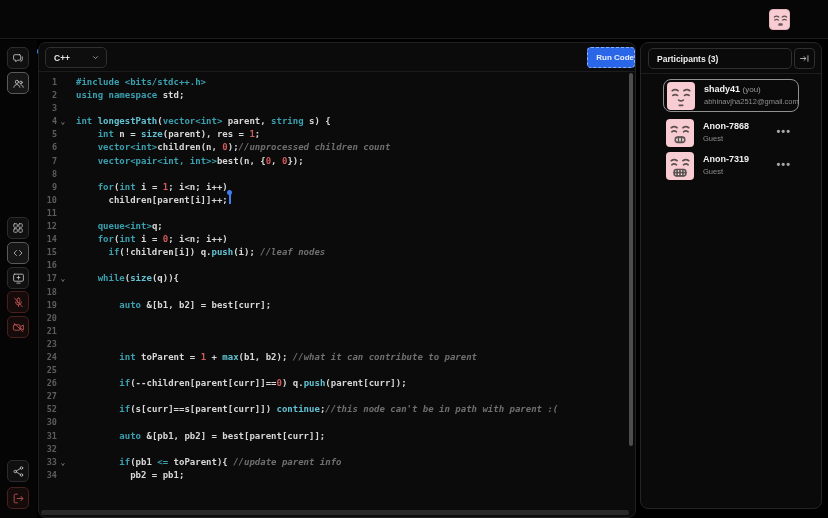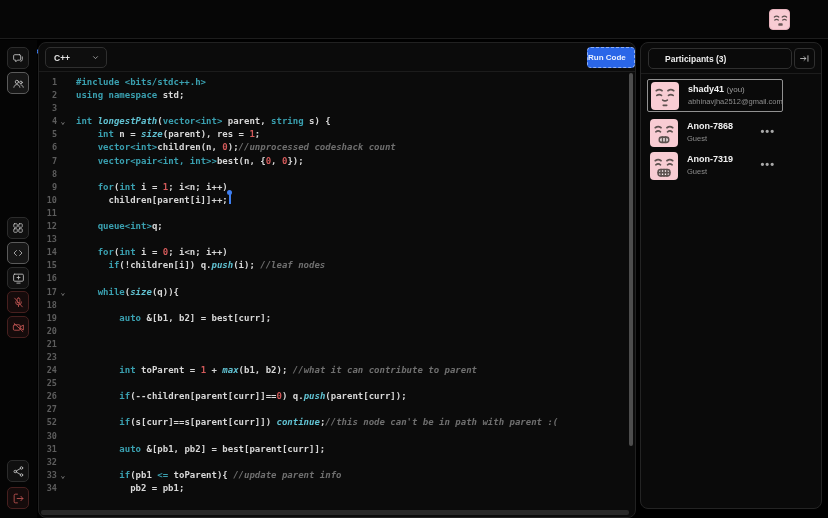--- a/index.html
+++ b/index.html
@@ -28,57 +28,57 @@
   .panel-mid { position:absolute; left:38px; top:42px; width:598px; height:476px;
     background:#0b0b0b; border:1px solid #212121; border-radius:8px; }
   .toolbar { position:absolute; left:0; top:0; width:100%; height:29px; border-bottom:1px solid #1c1c1c; }
   .lang-select { position:absolute; left:6px; top:4px; width:62px; height:21px;
     border:1px solid #2f2f2f; border-radius:5px; background:#0e0e0e; display:flex;
     align-items:center; padding:0 6px 0 8px; }
   .lang-select .lbl { font-size:8.5px; font-weight:bold; color:#e3e3e3; flex:1; }
   .lang-select svg { stroke:#bdbdbd; fill:none; stroke-width:2; }
   .run-btn { position:absolute; left:548px; top:4px; width:48px; height:21px;
     background:#2a66e8; border:1px dashed #8fb0f5; border-radius:4px; color:#eaf0ff;
-    font-size:8px; font-weight:bold; display:flex; align-items:center; justify-content:flex-start;
+    font-size:8px; font-weight:bold; display:flex; align-items:center; justify-content:flex-end;
     font-family:"Liberation Sans",sans-serif; }
 
   .code-area { position:absolute; left:0; top:30px; width:590px; height:440px;
     overflow:hidden; padding-top:3px;
     font-family:"DejaVu Sans Mono", monospace; font-size:9px; font-weight:bold; }
   .crow { display:flex; height:13.1px; line-height:13.1px; }
   .ln { width:18px; flex:none; text-align:right; color:#5d5d5d; font-size:8.5px; }
   .fold { width:12px; flex:none; text-align:center; color:#8a8a8a; font-size:8px; }
   .code { margin-left:7px; white-space:pre; color:#d8d8d8; }
   .tk-k { color:#3aa0b0;text-align:center; }
-  .tk-f { color:#61c2d2;font-style:italic; }
+  .tk-f { color:#61c2d2; }
   .tk-num { color:#d35a5a; }
   .tk-c { color:#6f6f6f; font-style:italic; }
   .tk-p { color:#d8d8d8; }
   .caret { display:inline-block; width:2px; height:10px; background:#3e7ef0;
     vertical-align:-1px; position:relative; margin-left:1px; }
   .caret::after { content:""; position:absolute; top:-4px; left:-1.5px; width:5px; height:5px;
     border-radius:50%; background:#3e7ef0; }
 
   .vscroll { position:absolute; right:2px; top:30px; width:4px; height:440px; }
   .vthumb { position:absolute; left:0; top:0; width:4px; height:373px; background:#4d4d4d; border-radius:2px; }
   .hscroll { position:absolute; left:2px; bottom:2px; width:588px; height:5px;
     background:#282828; border-radius:2px; }
 
   
   .panel-right { position:absolute; left:640px; top:42px; width:182px; height:467px;
     background:#0a0a0a; border:1px solid #242424; border-radius:8px; }
   .pr-head { position:absolute; left:0; top:0; width:100%; height:31px; border-bottom:1px solid #1d1d1d; }
   .pr-title { position:absolute; left:7px; top:5px; width:144px; height:21px;
     border:1px solid #2f2f2f; border-radius:5px; display:flex; align-items:center;
-    padding-left:16px; font-size:8.5px; font-weight:bold; color:#ededed; }
+    padding-left:8px; font-size:8.5px; font-weight:bold; color:#ededed; }
   .collapse-btn { position:absolute; right:6px; top:5px; width:21px; height:21px;
     border:1px solid #2f2f2f; border-radius:4px; display:flex; align-items:center; justify-content:center; }
   .collapse-btn svg { stroke:#cfcfcf; fill:none; stroke-width:1.8; stroke-linecap:round; stroke-linejoin:round; }
 
-  .pcard { position:absolute; left:6px; width:136px; height:33px; border-radius:2px; }
+  .pcard { position:absolute; left:22px; width:136px; height:33px; border-radius:8px; }
   .pcard.me { border:1px solid #919191; }
   .pavatar { position:absolute; left:3px; top:2px; width:28px; height:28px;
     border-radius:4px; background:#f8ccd3; }
   .pavatar svg { stroke:#5d514f; fill:none; stroke-width:1.4; stroke-linecap:round; }
   .pinfo { position:absolute; left:40px; top:4px; }
   .pname { font-size:9px; font-weight:bold; color:#f2f2f2; }
   .pname .you { color:#9a9a9a; font-weight:normal; font-size:8px; }
   .psub { font-size:7.5px; color:#8d8d8d; margin-top:3px; }
   .dots { position:absolute; right:8px; top:8px; color:#a9a9a9; font-size:11px;
     font-weight:bold; letter-spacing:1px; }
@@ -204,21 +204,21 @@
         <span class="code"><span class="tk-k">int </span><span class="tk-f">longestPath</span><span class="tk-p">(</span><span class="tk-k">vector&lt;int&gt;</span><span class="tk-p"> parent, </span><span class="tk-k">string</span><span class="tk-p"> s) {</span></span>
       </div>
       <div class="crow">
         <span class="ln">5</span>
         <span class="fold"></span>
         <span class="code"><span class="tk-p">    </span><span class="tk-k">int</span><span class="tk-p"> n = </span><span class="tk-f">size</span><span class="tk-p">(parent), res = </span><span class="tk-num">1</span><span class="tk-p">;</span></span>
       </div>
       <div class="crow">
         <span class="ln">6</span>
         <span class="fold"></span>
-        <span class="code"><span class="tk-p">    </span><span class="tk-k">vector&lt;int&gt;</span><span class="tk-p">children(n, </span><span class="tk-num">0</span><span class="tk-p">);</span><span class="tk-c">//unprocessed codeshack count</span></span>
+        <span class="code"><span class="tk-p">    </span><span class="tk-k">vector&lt;int&gt;</span><span class="tk-p">children(n, </span><span class="tk-num">0</span><span class="tk-p">);</span><span class="tk-c">//unprocessed children count</span></span>
       </div>
       <div class="crow">
         <span class="ln">7</span>
         <span class="fold"></span>
         <span class="code"><span class="tk-p">    </span><span class="tk-k">vector&lt;pair&lt;int, int&gt;&gt;</span><span class="tk-p">best(n, {</span><span class="tk-num">0</span><span class="tk-p">, </span><span class="tk-num">0</span><span class="tk-p">});</span></span>
       </div>
       <div class="crow">
         <span class="ln">8</span>
         <span class="fold"></span>
         <span class="code"></span>
@@ -235,25 +235,20 @@
       </div>
       <div class="crow">
         <span class="ln">11</span>
         <span class="fold"></span>
         <span class="code"></span>
       </div>
       <div class="crow">
         <span class="ln">12</span>
         <span class="fold"></span>
         <span class="code"><span class="tk-p">    </span><span class="tk-k">queue&lt;int&gt;</span><span class="tk-p">q;</span></span>
-      </div>
-      <div class="crow">
-        <span class="ln">13</span>
-        <span class="fold"></span>
-        <span class="code"></span>
       </div>
       <div class="crow">
         <span class="ln">14</span>
         <span class="fold"></span>
         <span class="code"><span class="tk-p">    </span><span class="tk-k">for</span><span class="tk-p">(</span><span class="tk-k">int</span><span class="tk-p"> i = </span><span class="tk-num">0</span><span class="tk-p">; i&lt;n; i++)</span></span>
       </div>
       <div class="crow">
         <span class="ln">15</span>
         <span class="fold"></span>
         <span class="code"><span class="tk-p">      </span><span class="tk-k">if</span><span class="tk-p">(!children[i]) q.</span><span class="tk-f">push</span><span class="tk-p">(i); </span><span class="tk-c">//leaf nodes</span></span>

